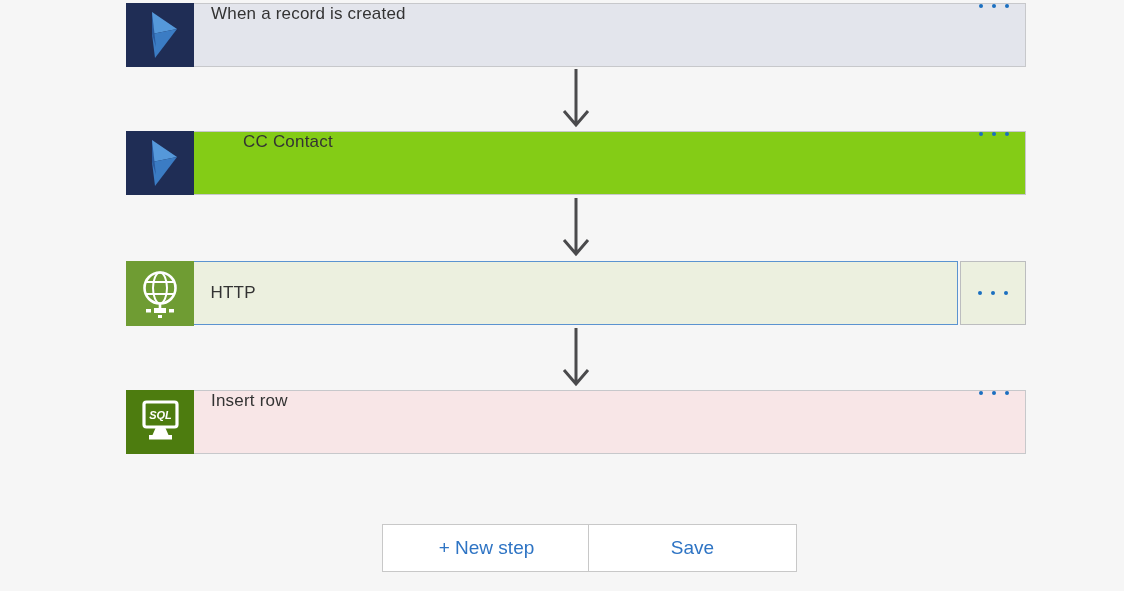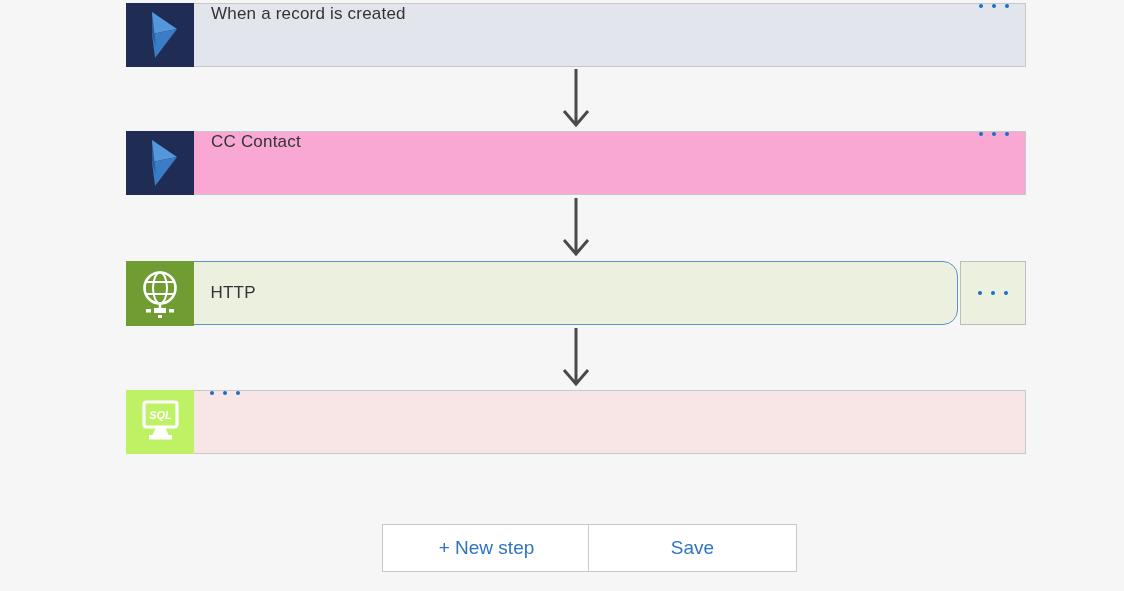--- a/index.html
+++ b/index.html
@@ -74,21 +74,21 @@
           </span>
       </div>
     </div>
   </div>
 
   <svg class="arrow" style="top:68px" viewBox="0 0 32 60">
     <path d="M16 1 L16 56 M4 43 L16 57 L28 43" fill="none" stroke="#4a4a4c" stroke-width="3"></path>
   </svg>
 
   <div class="step" style="top:131px">
-    <div class="card" style="background-color: #f9a8d4;">
+    <div class="card" style="background-color: #84cc16; gap: 32px;">
       <div class="icon-box" style="background-color: rgb(31, 45, 85);">
         <svg width="68" height="64" viewBox="0 0 68 64">
           <polygon points="26,9 51,26 26,31" fill="#5598da"></polygon>
           <polygon points="51,26 26,31 29,55" fill="#3b7cc4"></polygon>
           <polygon points="26,9 26,31 30,44" fill="#2a5a9e"></polygon>
         </svg>
       </div>
       <div class="title">CC Contact</div>
       <div class="menu">
         <span class="dots">
@@ -98,21 +98,21 @@
           </span>
       </div>
     </div>
   </div>
 
   <svg class="arrow" style="top:197px" viewBox="0 0 32 60">
     <path d="M16 1 L16 56 M4 43 L16 57 L28 43" fill="none" stroke="#4a4a4c" stroke-width="3"></path>
   </svg>
 
   <div class="step step-selected" style="top:261px">
-    <div class="card-selected-main" style="background-color: rgb(236, 240, 223); border-radius: 15px;">
+    <div class="card-selected-main" style="background-color: rgb(236, 240, 223);">
       <div class="icon-box" style="background-color: rgb(111, 156, 51);">
         <svg width="68" height="64" viewBox="0 0 68 64">
           <g stroke="#ffffff" fill="none">
             <circle cx="34" cy="27" r="15.5" stroke-width="2.6"></circle>
             <ellipse cx="34" cy="27" rx="7" ry="15.5" stroke-width="2"></ellipse>
             <path d="M20 21 H48" stroke-width="2"></path>
             <path d="M19 33 H49" stroke-width="2"></path>
             <path d="M34 42.5 V47" stroke-width="2.6"></path>
           </g>
           <rect x="28" y="47" width="12" height="5" fill="#ffffff"></rect>
@@ -131,28 +131,29 @@
         </span>
     </div>
   </div>
 
   <svg class="arrow" style="top:327px" viewBox="0 0 32 60">
     <path d="M16 1 L16 56 M4 43 L16 57 L28 43" fill="none" stroke="#4a4a4c" stroke-width="3"></path>
   </svg>
 
   <div class="step" style="top:390px">
     <div class="card" style="background-color: rgb(248, 230, 231);">
-      <div class="icon-box" style="background-color: #bef264;">
+      <div class="icon-box" style="background-color: #4d7c0f;">
         <svg width="68" height="64" viewBox="0 0 68 64">
           <rect x="18" y="12" width="33" height="25" rx="2.5" fill="none" stroke="#ffffff" stroke-width="3.2"></rect>
           <text x="34.5" y="29" text-anchor="middle" font-size="11" font-weight="bold" font-style="italic" fill="#ffffff">SQL</text>
           <path d="M30 37 h9 l3.5 8 h-16 z" fill="#ffffff"></path>
           <rect x="23" y="45" width="23" height="4.5" fill="#ffffff"></rect>
         </svg>
       </div>
+      <div class="title">Insert row</div>
       <div class="menu">
         <span class="dots">
             <i class="dot"></i>
             <i class="dot"></i>
             <i class="dot"></i>
           </span>
       </div>
     </div>
   </div>
 

